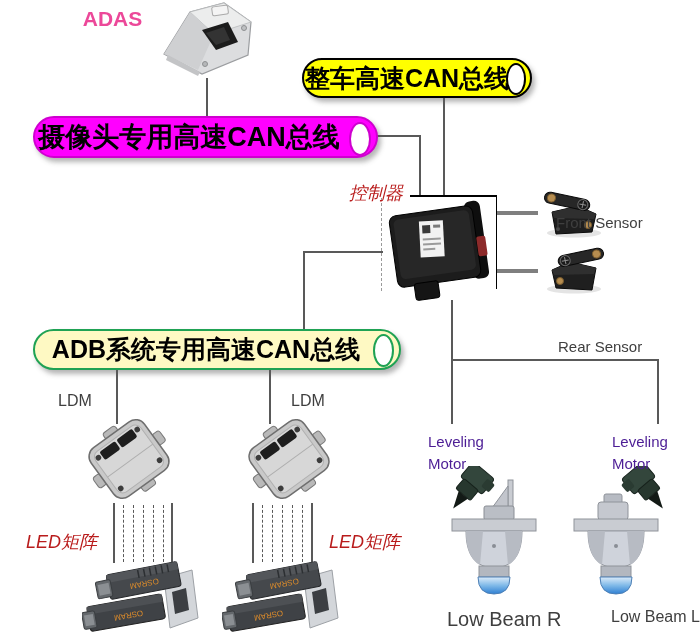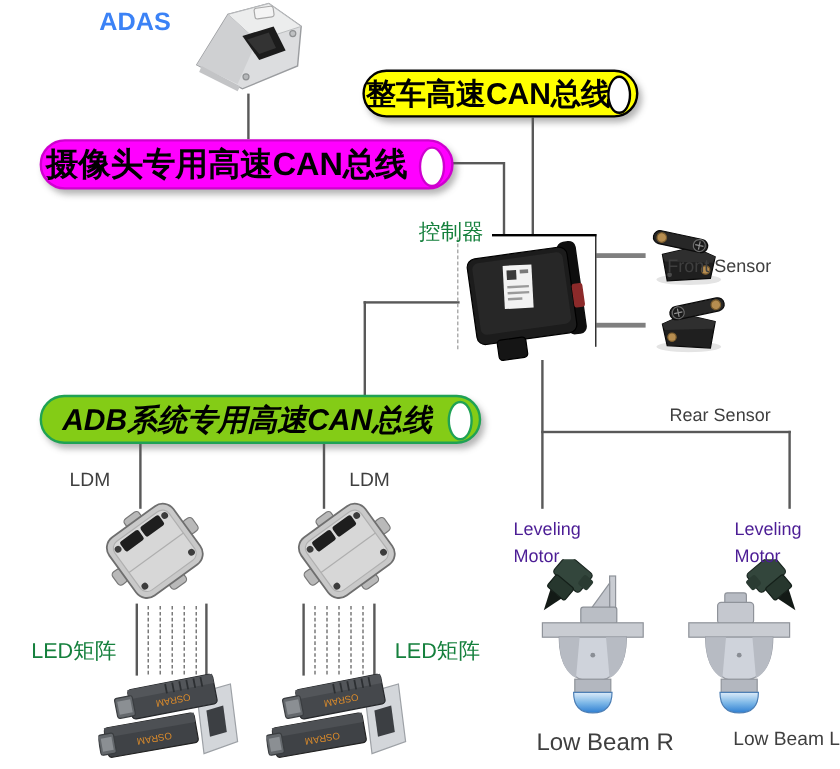--- a/index.html
+++ b/index.html
@@ -21,23 +21,23 @@
         font-size:27px;padding-right:33px;box-sizing:border-box;}
   .pill-camera .cap{right:5px;top:4px;width:18px;height:30px;border:2px solid #cf00cf;}
   .pill-vehicle{left:302px;top:58px;width:230px;height:40px;border:2px solid #000;
         font-size:25px;padding-right:20px;box-sizing:border-box;}
   .pill-vehicle .cap{right:4px;top:3px;width:16px;height:28px;border:2px solid #000;}
   .pill-adb{left:33px;top:329px;width:368px;height:41px;border:2px solid #1fa254;
         font-size:25px;padding-right:22px;box-sizing:border-box;}
   .pill-adb .cap{right:5px;top:3px;width:17px;height:29px;border:2px solid #1fa254;}
   
   .lbl{position:absolute;color:#3f3f3f;font-size:15px;white-space:nowrap;z-index:5;}
-  .lbl-dark{color:#15803d;}
+  .lbl-dark{color:#b91c1c;font-style:italic;}
   .adas{position:absolute;left:55px;top:5px;width:115px;text-align:center;
-        font-size:21px;font-weight:bold;line-height:27px;color:#3b82f6;z-index:5;}
+        font-size:21px;font-weight:bold;line-height:27px;color:#ec4899;z-index:5;}
   .lvl{position:absolute;width:95px;text-align:left;font-size:15px;line-height:22px;
        color:#4c1d95;z-index:5;}
   .img{position:absolute;z-index:2;}
 </style>
 </head>
 <body>
 
 <div class="stage">
 
   <div class="vline" style="left:206px;top:78px;height:38px;"></div>
@@ -80,21 +80,21 @@
   <div class="pill pill-camera" style="background-color: rgb(255, 0, 255);">
     <span>摄像头专用高速CAN总线</span>
     <span class="cap"></span>
   </div>
 
   <div class="pill pill-vehicle" style="background-color: rgb(255, 255, 0);">
     <span>整车高速CAN总线</span>
     <span class="cap"></span>
   </div>
 
-  <div class="pill pill-adb" style="background-color: #84cc16; font-style: italic;">
+  <div class="pill pill-adb" style="background-color: #fef9c3;">
     <span>ADB系统专用高速CAN总线</span>
     <span class="cap"></span>
   </div>
 
   <div class="lbl lbl-dark" style="left:349px;top:181px;font-size:18px;z-index:5;">控制器</div>
 
   <div class="lbl" style="left:556px;top:174px;margin-top:40px;">Front Sensor</div>
   <div class="lbl" style="left:558px;top:293px;margin-top:45px;">Rear Sensor</div>
 
   <div class="lbl" style="left:58px;top:392px;font-size:16px;">LDM</div>

